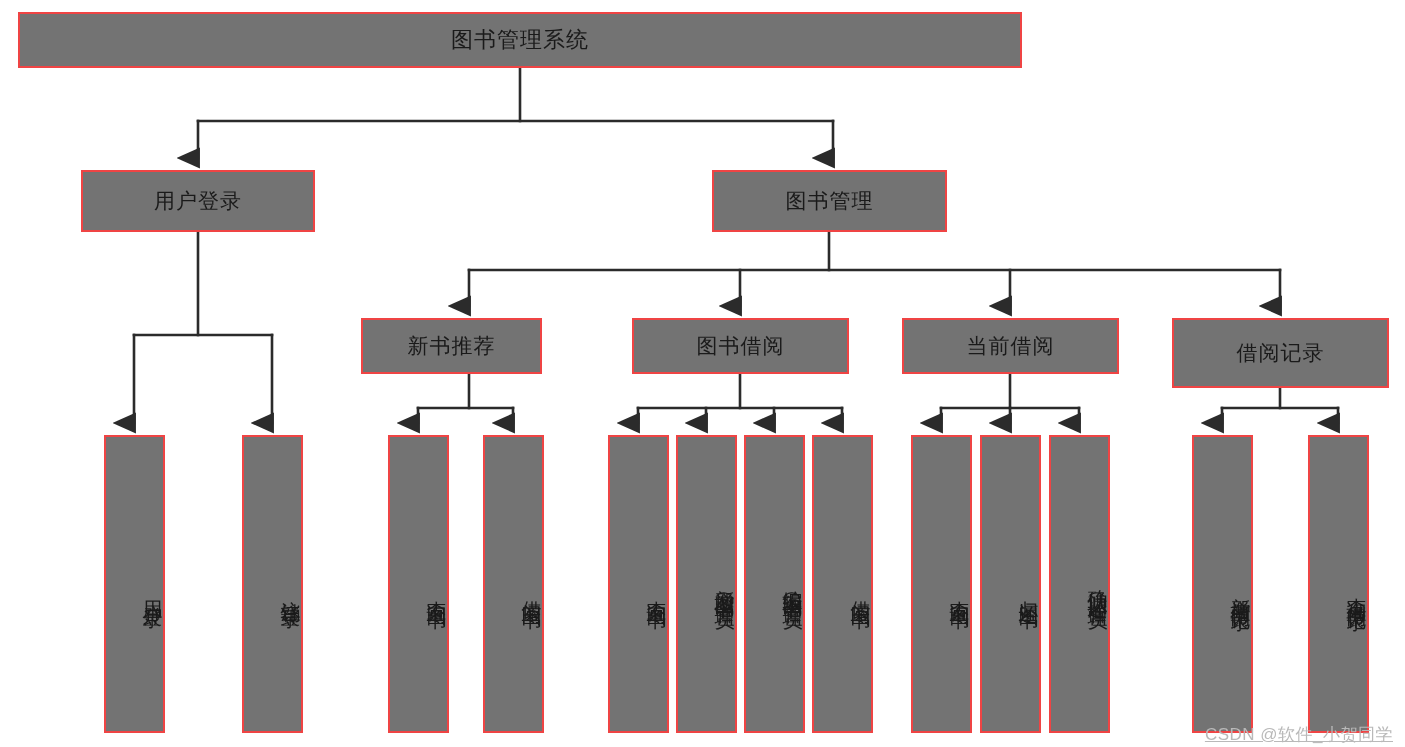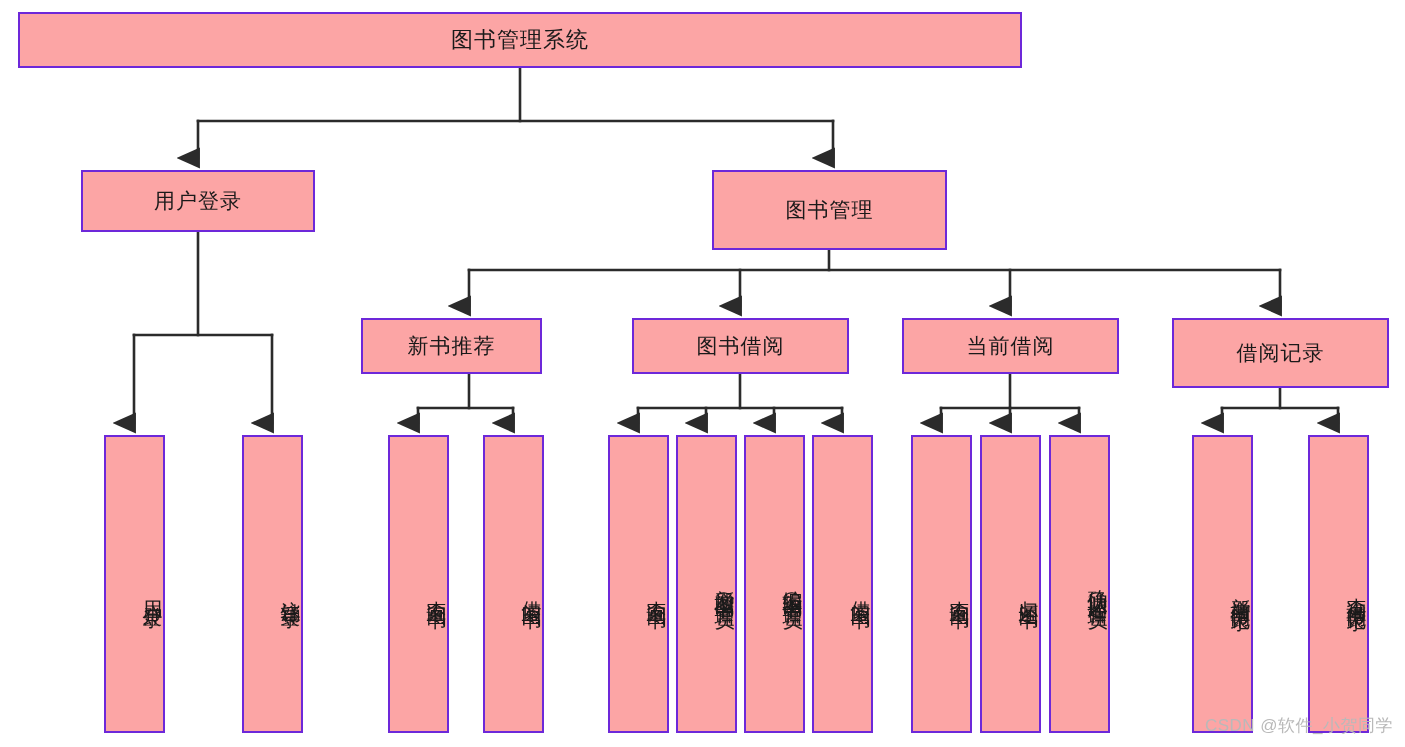--- a/index.html
+++ b/index.html
@@ -15,22 +15,22 @@
     width:1405px;height:747px;
   }
   #edges{
     position:absolute;left:0;top:0;
     width:1405px;height:747px;
     pointer-events:none;
   }
   .node{
     position:absolute;
     box-sizing:border-box;
-    background:#fca5a5;
-    border:2px solid #6d28d9;
+    background:#737373;
+    border:2px solid #ef4444;
     display:flex;
     align-items:center;
     justify-content:center;
     color:#1a1a1a;
     z-index:2;
   }
   .node.h{
     font-size:21px;
     letter-spacing:1px;
     white-space:nowrap;
@@ -43,26 +43,27 @@
     letter-spacing:3px;
     align-items:flex-start;
     justify-content:center;
     padding-top:14px;
     line-height:1;
   }
   .node.v.tall{padding-top:6px;}
   .nlabel{display:block;}
   .watermark{
     position:absolute;
-    right:12px;bottom:10px;
+    right:12px;bottom:1px;
     font-size:17px;
     color:#b9b9b9;
     letter-spacing:0.5px;
     z-index:3;
     white-space:nowrap;
+    text-decoration:underline;
   }
 </style>
 </head>
 <body>
 
 <div id="diagram">
 
   <svg id="edges" viewBox="0 0 1405 747" width="1405" height="747">
     <defs>
       <marker id="arw" viewBox="0 0 12 12" refX="6" refY="11" markerWidth="9" markerHeight="9" orient="auto-start-reverse">
@@ -116,21 +117,21 @@
     </g>
   </svg>
 
   <div class="node h root" style="left:18px;top:12px;width:1004px;height:56px;">
     <span class="nlabel">图书管理系统</span>
   </div>
 
   <div class="node h" style="left:81px;top:170px;width:234px;height:62px;">
     <span class="nlabel">用户登录</span>
   </div>
-  <div class="node h" style="left:712px;top:170px;width:235px;height:80px;">
+  <div class="node h" style="left:712px;top:170px;width:235px;height:62px;">
     <span class="nlabel">图书管理</span>
   </div>
 
   <div class="node h" style="left:361px;top:318px;width:181px;height:56px;">
     <span class="nlabel">新书推荐</span>
   </div>
   <div class="node h" style="left:632px;top:318px;width:217px;height:56px;text-align:right;">
     <span class="nlabel">图书借阅</span>
   </div>
   <div class="node h" style="left:902px;top:318px;width:217px;height:56px;">

